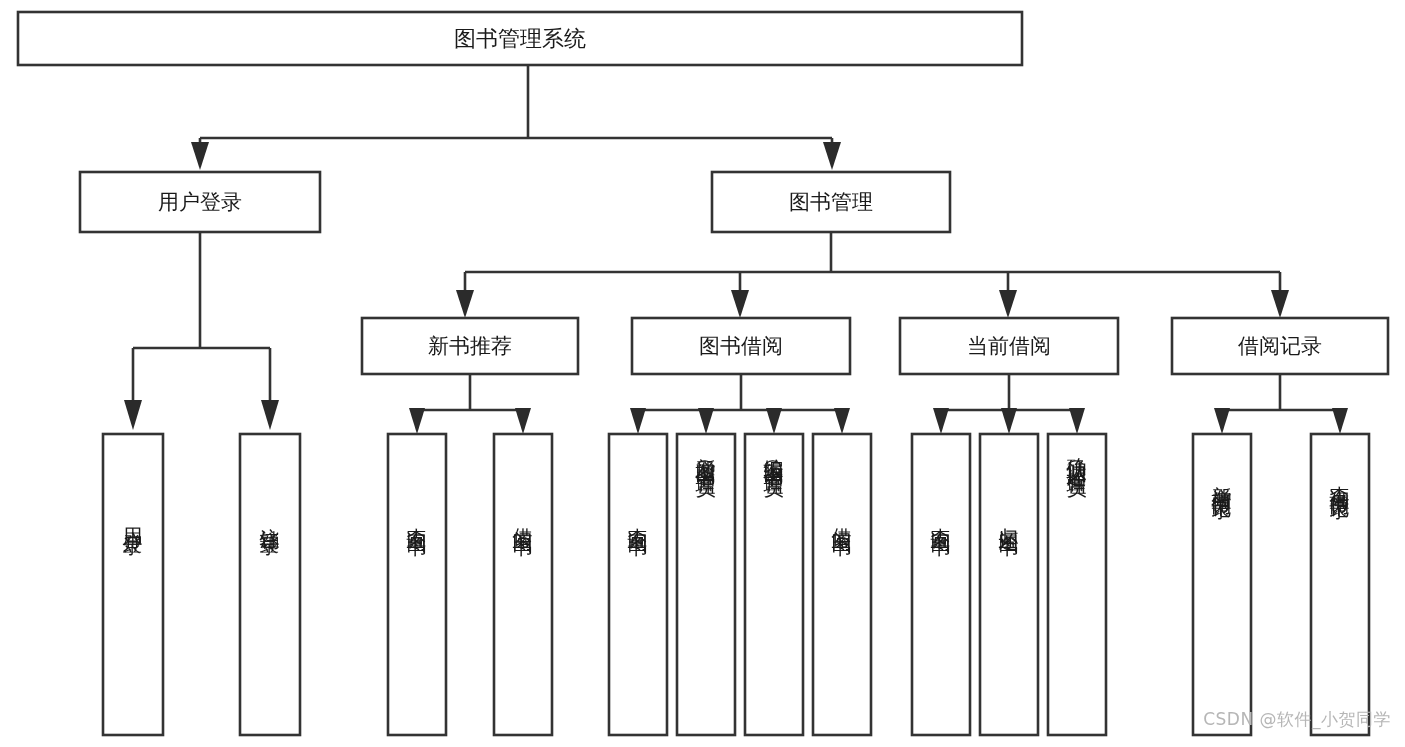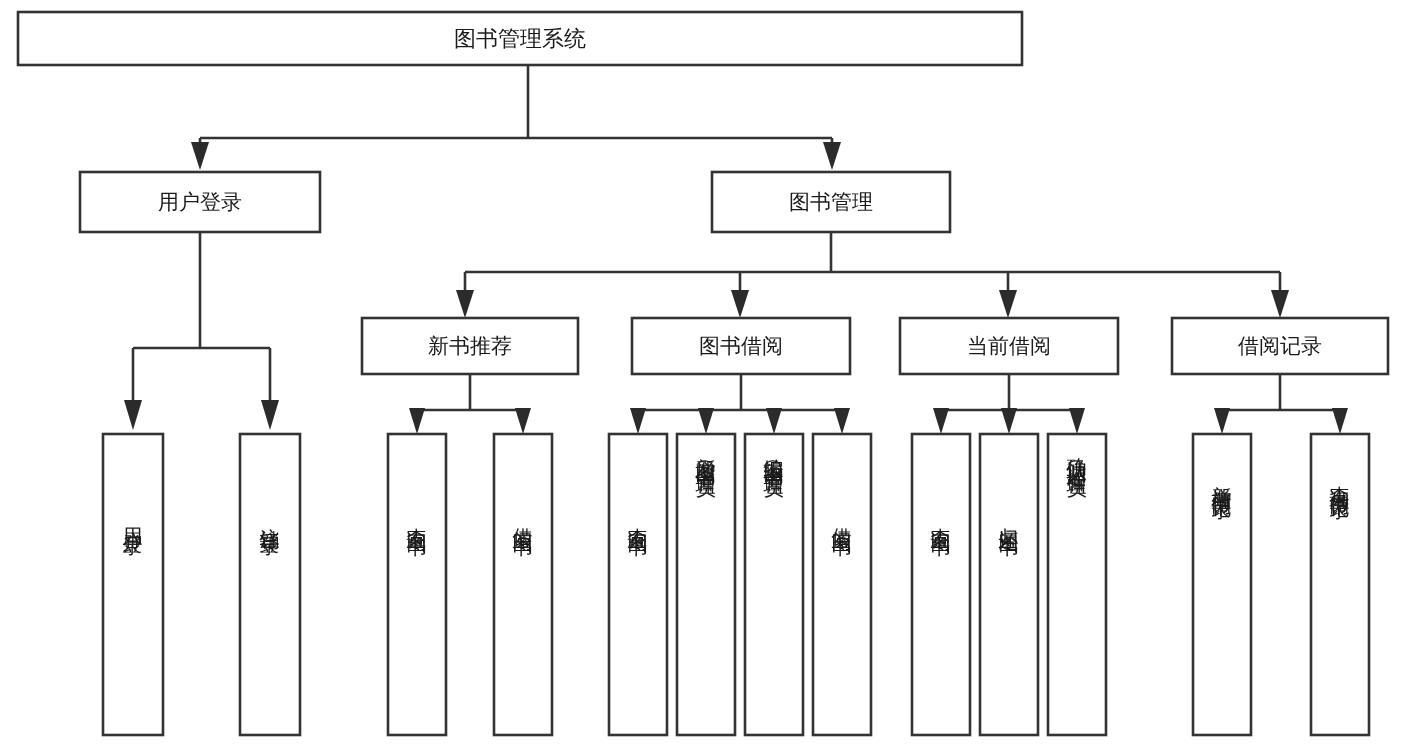--- a/index.html
+++ b/index.html
@@ -228,14 +228,15 @@
   <div class="leaf-label" style="left:774px; top:442px;">编辑图书（管理员）</div>
   <div class="leaf-label" style="left:842px; top:512px;">借阅图书</div>
 
   <div class="leaf-label" style="left:941px; top:512px;">查询图书</div>
   <div class="leaf-label" style="left:1009px; top:512px;">归还图书</div>
   <div class="leaf-label" style="left:1077px; top:442px;">确认归还（管理员）</div>
 
   <div class="leaf-label" style="left:1222px; top:470px;">新增借阅记录</div>
   <div class="leaf-label" style="left:1340px; top:470px;">查询借阅记录</div>
 
+  <div class="watermark">CSDN @软件_小贺同学</div>
 
 </div>
 
 </body></html>

